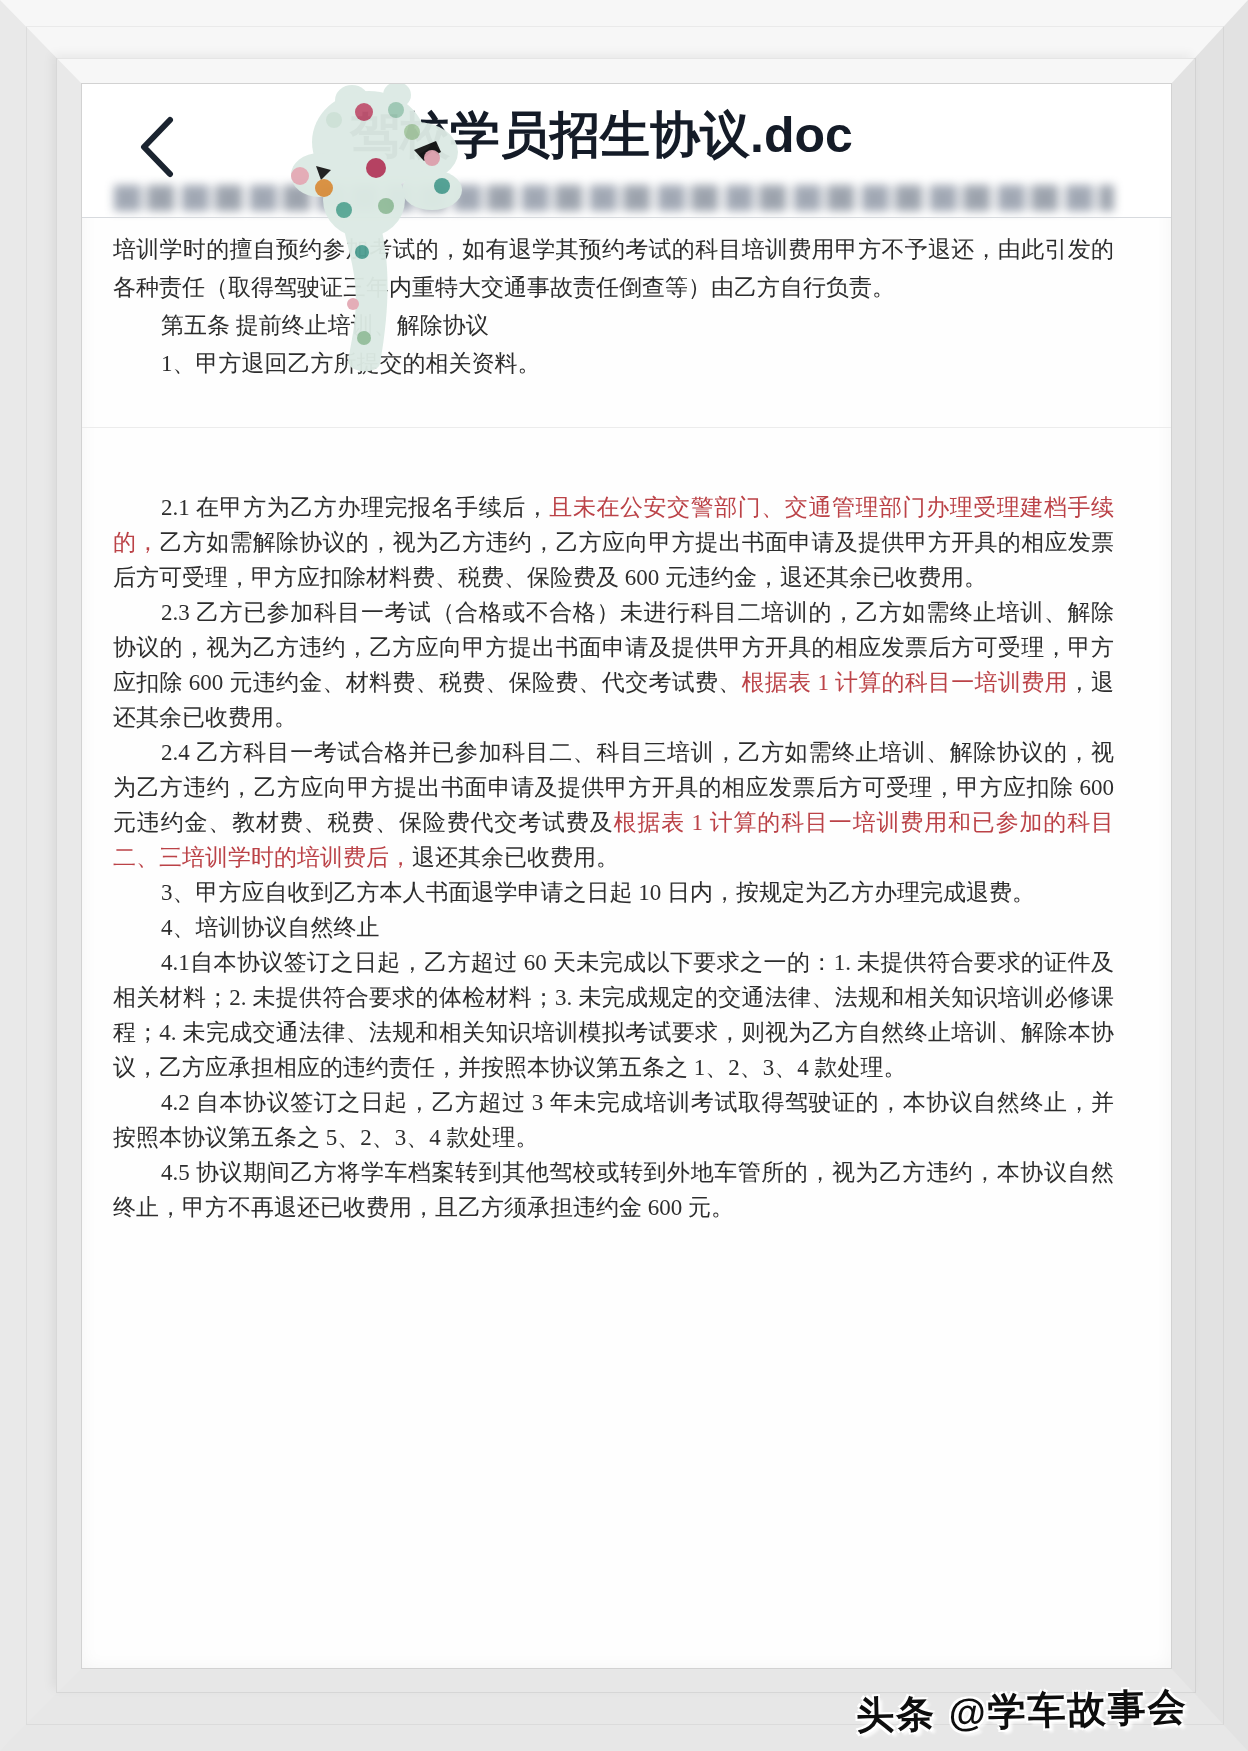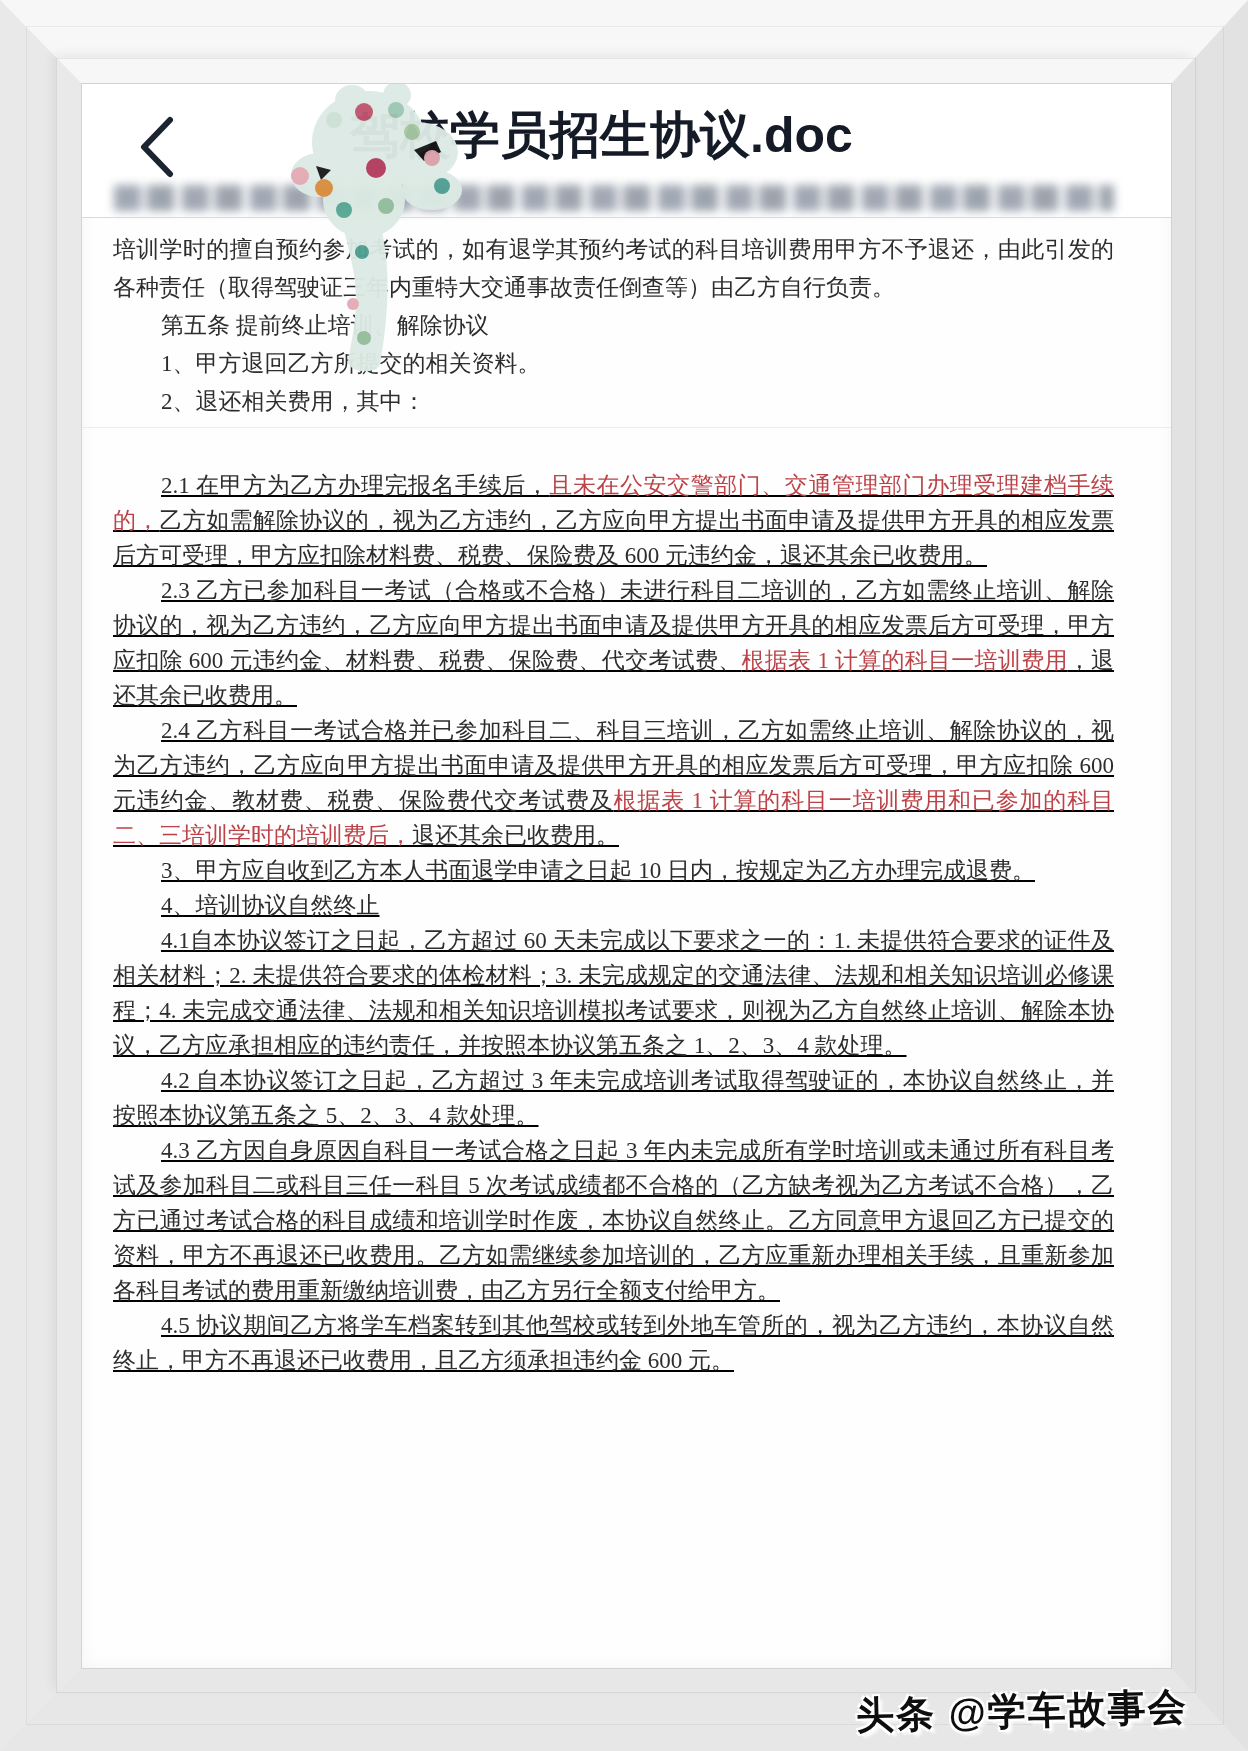--- a/index.html
+++ b/index.html
@@ -69,21 +69,21 @@
   .divider-2 { position:absolute; left:0; right:0; top:343px; height:1px; background:#ececec; }
 
   
   .doc-text p {
     font-family: "Liberation Serif", "DejaVu Serif", serif;
     color: #2d2d2d;
     text-align: justify;
   }
   .top-block { position:absolute; left:31px; top:147px; width:1001px; }
   .top-block p { font-size:23px; line-height:38px; }
-  .main-block { position:absolute; left:31px; top:384px; width:1001px;text-decoration:underline; }
+  .main-block { position:absolute; left:31px; top:406px; width:1001px; }
   .main-block p { font-size:23px; line-height:35px; }
   .doc-text p.indent { text-indent: 48px; }
   .doc-text .red { color: #bb4247; }
 
   
   .watermark {
     position: absolute; right: 60px; bottom: 14px;
     font-weight: 700; font-size: 38px; letter-spacing: 2px;
     color: #0e0e0e; transform: rotate(-1.6deg); z-index: 30;
     font-family: "Liberation Sans", "DejaVu Sans", sans-serif;
@@ -144,32 +144,30 @@
     </g>
   </svg>
 
   <div class="blur-line"></div>
   <div class="divider-1"></div>
 
   <div class="top-block doc-text">
       <p class=""><span>培训学时的擅自预约参加考试的，如有退学其预约考试的科目培训费用甲方不予退还，由此引发的各种责任（取得驾驶证三年内重特大交通事故责任倒查等）由乙方自行负责。</span></p>
       <p class="indent"><span>第五条 提前终止培训、解除协议</span></p>
       <p class="indent"><span>1、甲方退回乙方所提交的相关资料。</span></p>
-      <p class="indent"><span>2、退还相关费用，其中：</span></p>
     </div>
 
   <div class="divider-2"></div>
 
   <div class="main-block doc-text">
       <p class="indent"><span>2.1 在甲方为乙方办理完报名手续后，</span><span class="red">且未在公安交警部门、交通管理部门办理受理建档手续的，</span><span>乙方如需解除协议的，视为乙方违约，乙方应向甲方提出书面申请及提供甲方开具的相应发票后方可受理，甲方应扣除材料费、税费、保险费及 600 元违约金，退还其余已收费用。</span></p>
       <p class="indent"><span>2.3 乙方已参加科目一考试（合格或不合格）未进行科目二培训的，乙方如需终止培训、解除协议的，视为乙方违约，乙方应向甲方提出书面申请及提供甲方开具的相应发票后方可受理，甲方应扣除 600 元违约金、材料费、税费、保险费、代交考试费、</span><span class="red">根据表 1 计算的科目一培训费用</span><span>，退还其余已收费用。</span></p>
       <p class="indent"><span>2.4 乙方科目一考试合格并已参加科目二、科目三培训，乙方如需终止培训、解除协议的，视为乙方违约，乙方应向甲方提出书面申请及提供甲方开具的相应发票后方可受理，甲方应扣除 600 元违约金、教材费、税费、保险费代交考试费及</span><span class="red">根据表 1 计算的科目一培训费用和已参加的科目二、三培训学时的培训费后，</span><span>退还其余已收费用。</span></p>
       <p class="indent"><span>3、甲方应自收到乙方本人书面退学申请之日起 10 日内，按规定为乙方办理完成退费。</span></p>
       <p class="indent"><span>4、培训协议自然终止</span></p>
       <p class="indent"><span>4.1自本协议签订之日起，乙方超过 60 天未完成以下要求之一的：1. 未提供符合要求的证件及相关材料；2. 未提供符合要求的体检材料；3. 未完成规定的交通法律、法规和相关知识培训必修课程；4. 未完成交通法律、法规和相关知识培训模拟考试要求，则视为乙方自然终止培训、解除本协议，乙方应承担相应的违约责任，并按照本协议第五条之 1、2、3、4 款处理。</span></p>
       <p class="indent"><span>4.2 自本协议签订之日起，乙方超过 3 年未完成培训考试取得驾驶证的，本协议自然终止，并按照本协议第五条之 5、2、3、4 款处理。</span></p>
-      <p class="indent"><span>4.3 乙方因自身原因自科目一考试合格之日起 3 年内未完成所有学时培训或未通过所有科目考试及参加科目二或科目三任一科目 5 次考试成绩都不合格的（乙方缺考视为乙方考试不合格），乙方已通过考试合格的科目成绩和培训学时作废，本协议自然终止。乙方同意甲方退回乙方已提交的资料，甲方不再退还已收费用。乙方如需继续参加培训的，乙方应重新办理相关手续，且重新参加各科目考试的费用重新缴纳培训费，由乙方另行全额支付给甲方。</span></p>
       <p class="indent"><span>4.5 协议期间乙方将学车档案转到其他驾校或转到外地车管所的，视为乙方违约，本协议自然终止，甲方不再退还已收费用，且乙方须承担违约金 600 元。</span></p>
     </div>
 
 </div>
 
 <div class="watermark">头条 @学车故事会</div>
 
 </body></html>

